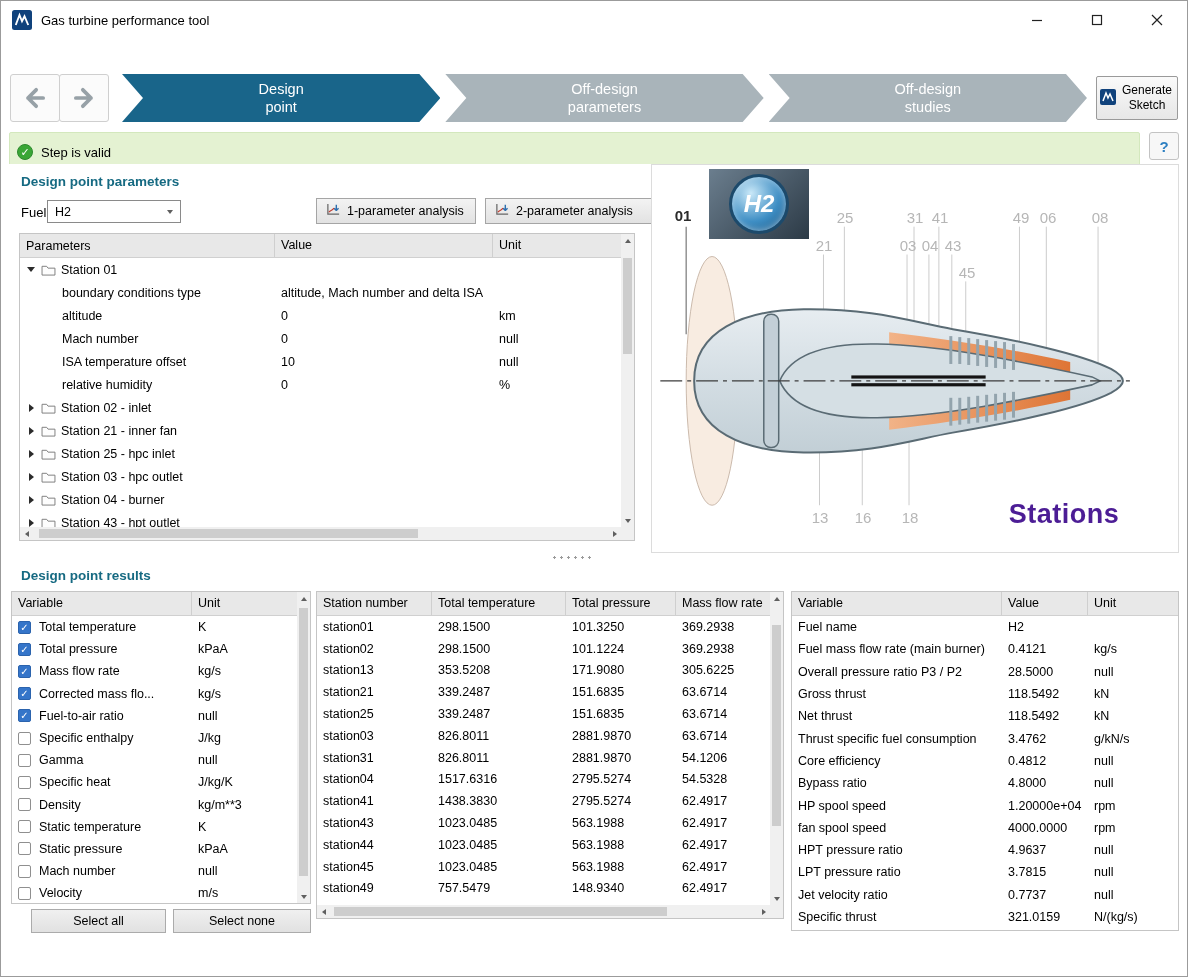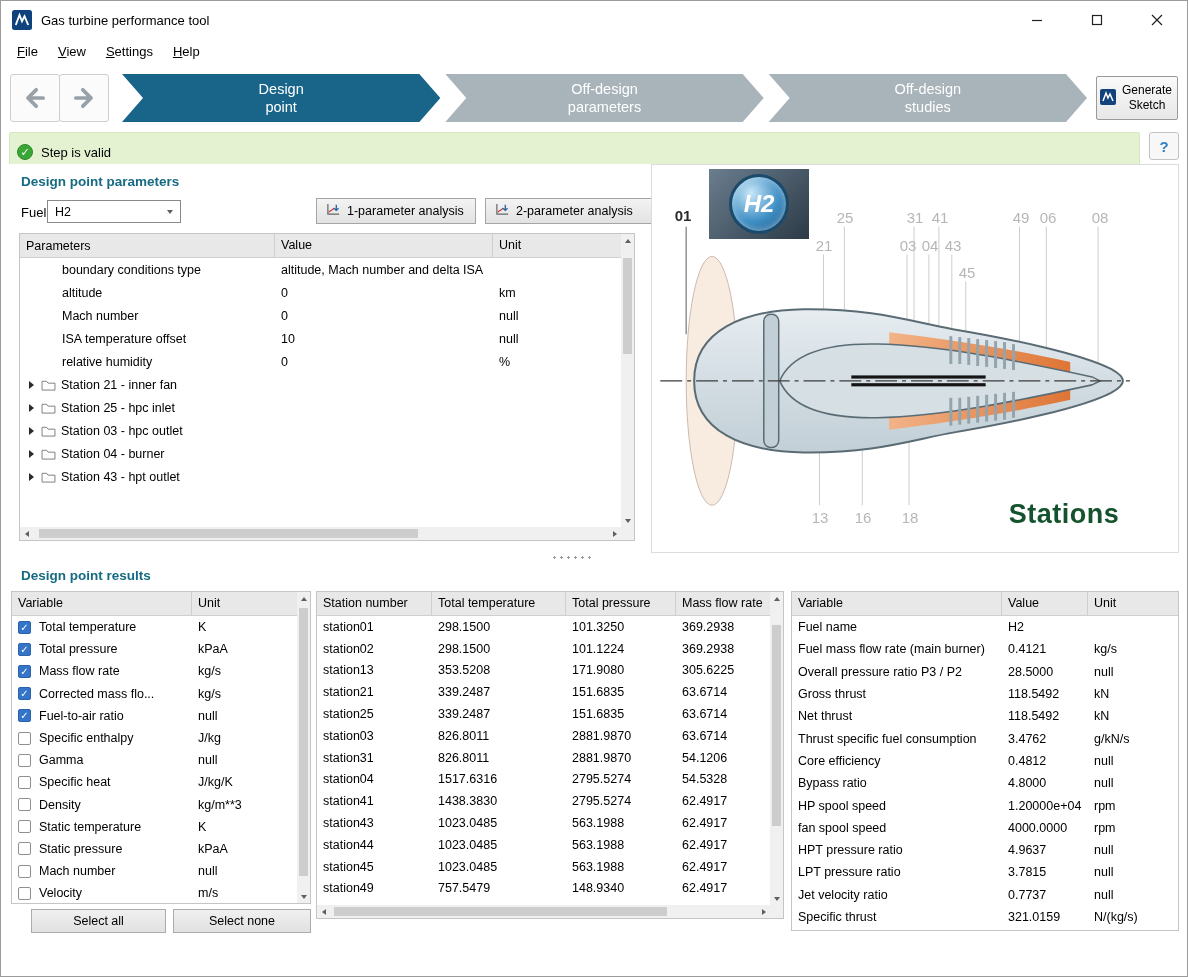--- a/index.html
+++ b/index.html
@@ -89,21 +89,21 @@
 
   .grip-v { position:absolute; left:640px; top:174px; width:5px; height:66px; background-image:radial-gradient(circle,#9a9a9a 1.1px,transparent 1.3px); background-size:5px 7px; }
   .splitter-h { position:absolute; top:552px; left:0; right:0; height:8px; background:#fff; }
   .grip-h { position:absolute; left:550px; top:2px; width:42px; height:5px; background-image:radial-gradient(circle,#9a9a9a 1.1px,transparent 1.3px); background-size:7px 5px; }
 
   
   .sketch-panel { position:absolute; left:650px; top:0; width:528px; height:389px; border:1px solid #dcdcdc; background:#fff; }
   .sketch-svg { position:absolute; inset:0; }
   .st-label { position:absolute; transform:translate(-50%,-50%); font-size:15px; color:#b6b6b6; }
   .st-label.dark { color:#2b2b2b; font-weight:bold; }
-  .sk-caption { position:absolute; left:412px; top:349px; transform:translate(-50%,-50%); font-size:27px; font-weight:600; color:#14532d; letter-spacing:.5px; }
+  .sk-caption { position:absolute; left:412px; top:349px; transform:translate(-50%,-50%); font-size:27px; font-weight:600; color:#4c1d95; letter-spacing:.5px; }
   .h2-badge { position:absolute; left:57px; top:4px; width:100px; height:70px; background:linear-gradient(135deg,#6b7e8e,#2c3a46); display:flex; align-items:center; justify-content:center; }
   .h2-circle { width:60px; height:60px; border-radius:50%; background:radial-gradient(circle at 35% 30%,#c9e8f8,#3e8ec4 55%,#17527e); border:3px solid #1d4a6b; color:#fff; font-weight:bold; font-style:italic; font-size:24px; display:flex; align-items:center; justify-content:center; box-shadow:inset 0 0 7px rgba(255,255,255,.55); }
 
   
   .results { position:absolute; top:560px; left:0; right:0; height:393px; background:#fff;padding-left:28px; }
   .results .section-title { position:absolute; left:20px; top:7px; }
 
   .vars-table { left:10px; top:30px; width:300px; height:313px; }
   .vars-table .tbody { top:24px; bottom:0; }
   .vrow { height:22.2px; }
@@ -159,26 +159,20 @@
           </svg>
         </div>
       <div class="win-btn">
           <svg width="12" height="12" viewBox="0 0 12 12">
             <path d="M1,1 L11,11 M11,1 L1,11" stroke="#222" stroke-width="1.2"></path>
           </svg>
         </div>
     </div>
   </div>
 
-  <div class="menubar">
-      <div class="menu-item"><u>F</u>ile</div>
-      <div class="menu-item"><u>V</u>iew</div>
-      <div class="menu-item"><u>S</u>ettings</div>
-      <div class="menu-item"><u>H</u>elp</div>
-    </div>
 
   <div class="toolbar">
     <div class="nav-btn">
       <svg width="28" height="28" viewBox="0 0 24 24">
           <path d="M13,5 L6,12 L13,19 M6,12 L19,12" stroke="#97a1a7" stroke-width="3.2" fill="none" stroke-linecap="round" stroke-linejoin="round"></path>
         </svg>
     </div>
     <div class="nav-btn">
       <svg width="28" height="28" viewBox="0 0 24 24">
           <path d="M11,5 L18,12 L11,19 M18,12 L5,12" stroke="#97a1a7" stroke-width="3.2" fill="none" stroke-linecap="round" stroke-linejoin="round"></path>
@@ -239,20 +233,33 @@
       </button>
 
       <div class="table-frame tree-table">
         <div class="thead">
           <div class="th c-param">Parameters</div>
           <div class="th c-val">Value</div>
           <div class="th c-unit">Unit</div>
         </div>
         <div class="tbody">
             <div class="trow">
+              <div class="tcell c-param">
+                <span class="tree-arrow exp"></span>
+                <span class="folder-icon">
+                  <svg viewBox="0 0 16 13" width="15" height="12">
+                    <path d="M1,2.5 h5 l1.5,2 h7.5 v7.5 h-14 z" fill="#fdfdfd" stroke="#787878" stroke-width="1"></path>
+                  </svg>
+                </span>
+                <span class="tlabel">Station 01</span>
+              </div>
+              <div class="tcell c-val"></div>
+              <div class="tcell c-unit"></div>
+            </div>
+            <div class="trow">
               <div class="tcell c-param leaf">
                 <span class="tlabel">boundary conditions type</span>
               </div>
               <div class="tcell c-val">altitude, Mach number and delta ISA</div>
               <div class="tcell c-unit"></div>
             </div>
             <div class="trow">
               <div class="tcell c-param leaf">
                 <span class="tlabel">altitude</span>
               </div>
@@ -272,20 +279,33 @@
               </div>
               <div class="tcell c-val">10</div>
               <div class="tcell c-unit">null</div>
             </div>
             <div class="trow">
               <div class="tcell c-param leaf">
                 <span class="tlabel">relative humidity</span>
               </div>
               <div class="tcell c-val">0</div>
               <div class="tcell c-unit">%</div>
+            </div>
+            <div class="trow">
+              <div class="tcell c-param">
+                <span class="tree-arrow col"></span>
+                <span class="folder-icon">
+                  <svg viewBox="0 0 16 13" width="15" height="12">
+                    <path d="M1,2.5 h5 l1.5,2 h7.5 v7.5 h-14 z" fill="#fdfdfd" stroke="#787878" stroke-width="1"></path>
+                  </svg>
+                </span>
+                <span class="tlabel">Station 02 - inlet</span>
+              </div>
+              <div class="tcell c-val"></div>
+              <div class="tcell c-unit"></div>
             </div>
             <div class="trow">
               <div class="tcell c-param">
                 <span class="tree-arrow col"></span>
                 <span class="folder-icon">
                   <svg viewBox="0 0 16 13" width="15" height="12">
                     <path d="M1,2.5 h5 l1.5,2 h7.5 v7.5 h-14 z" fill="#fdfdfd" stroke="#787878" stroke-width="1"></path>
                   </svg>
                 </span>
                 <span class="tlabel">Station 21 - inner fan</span>

